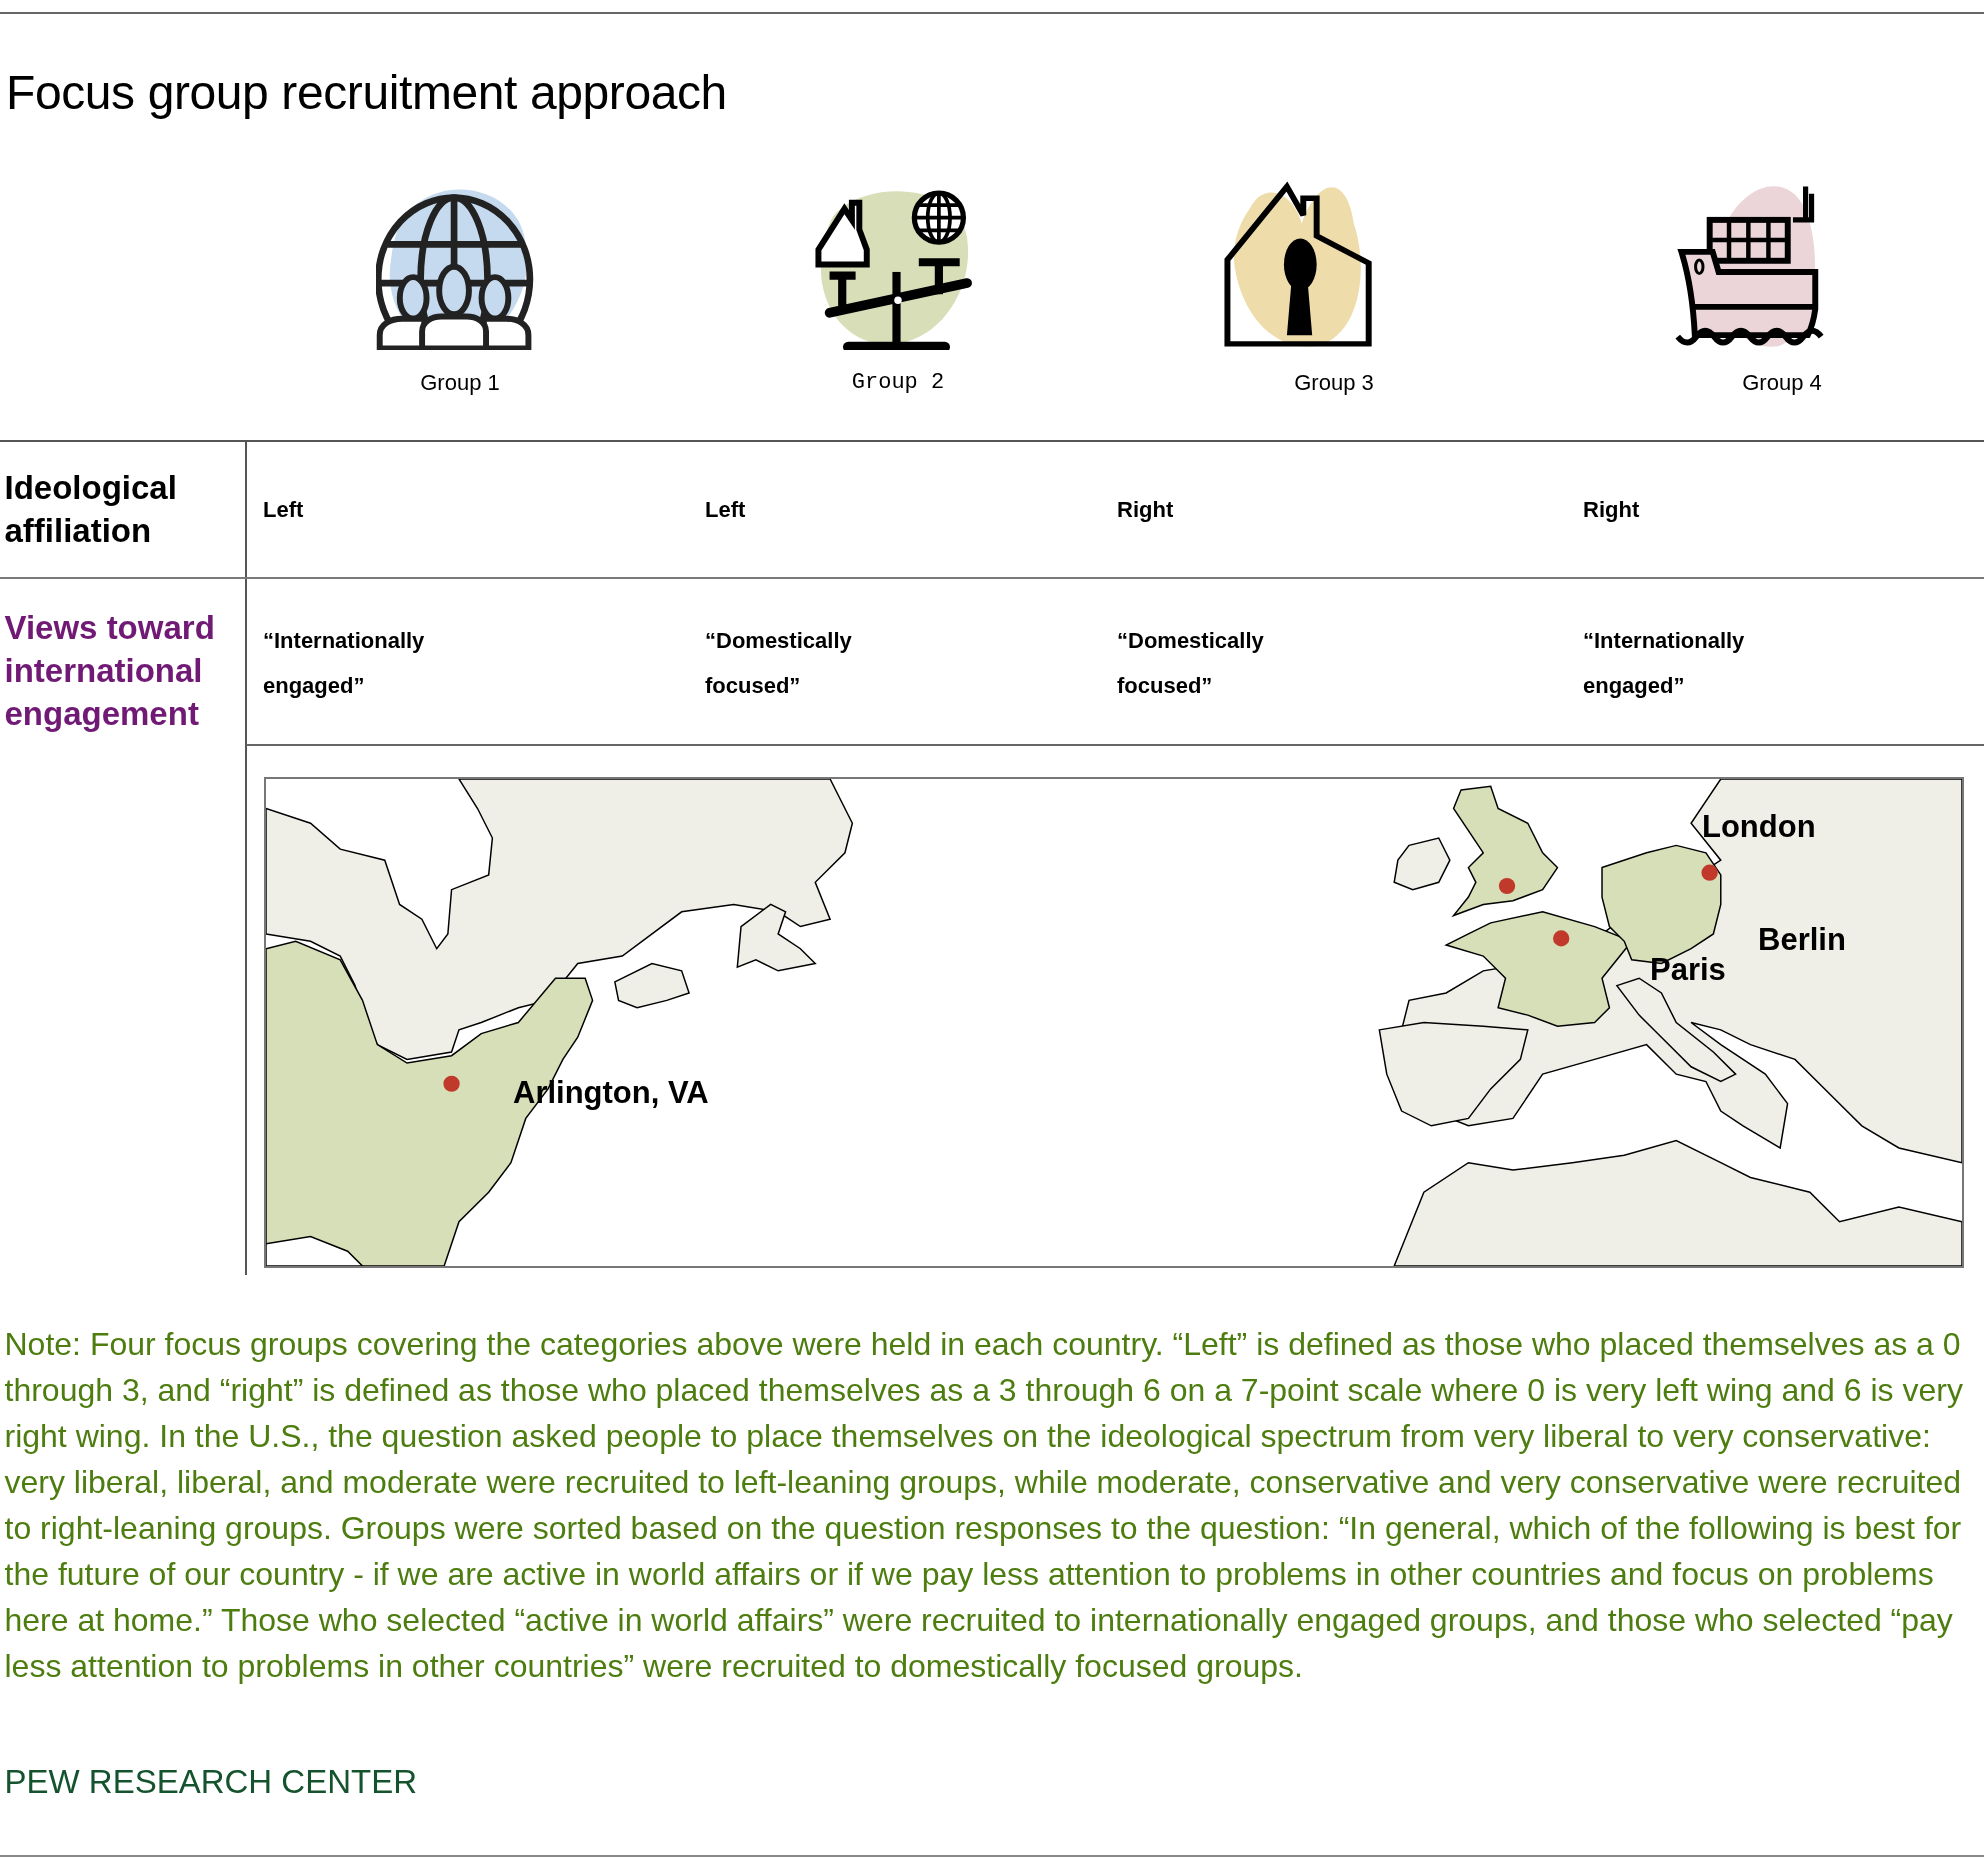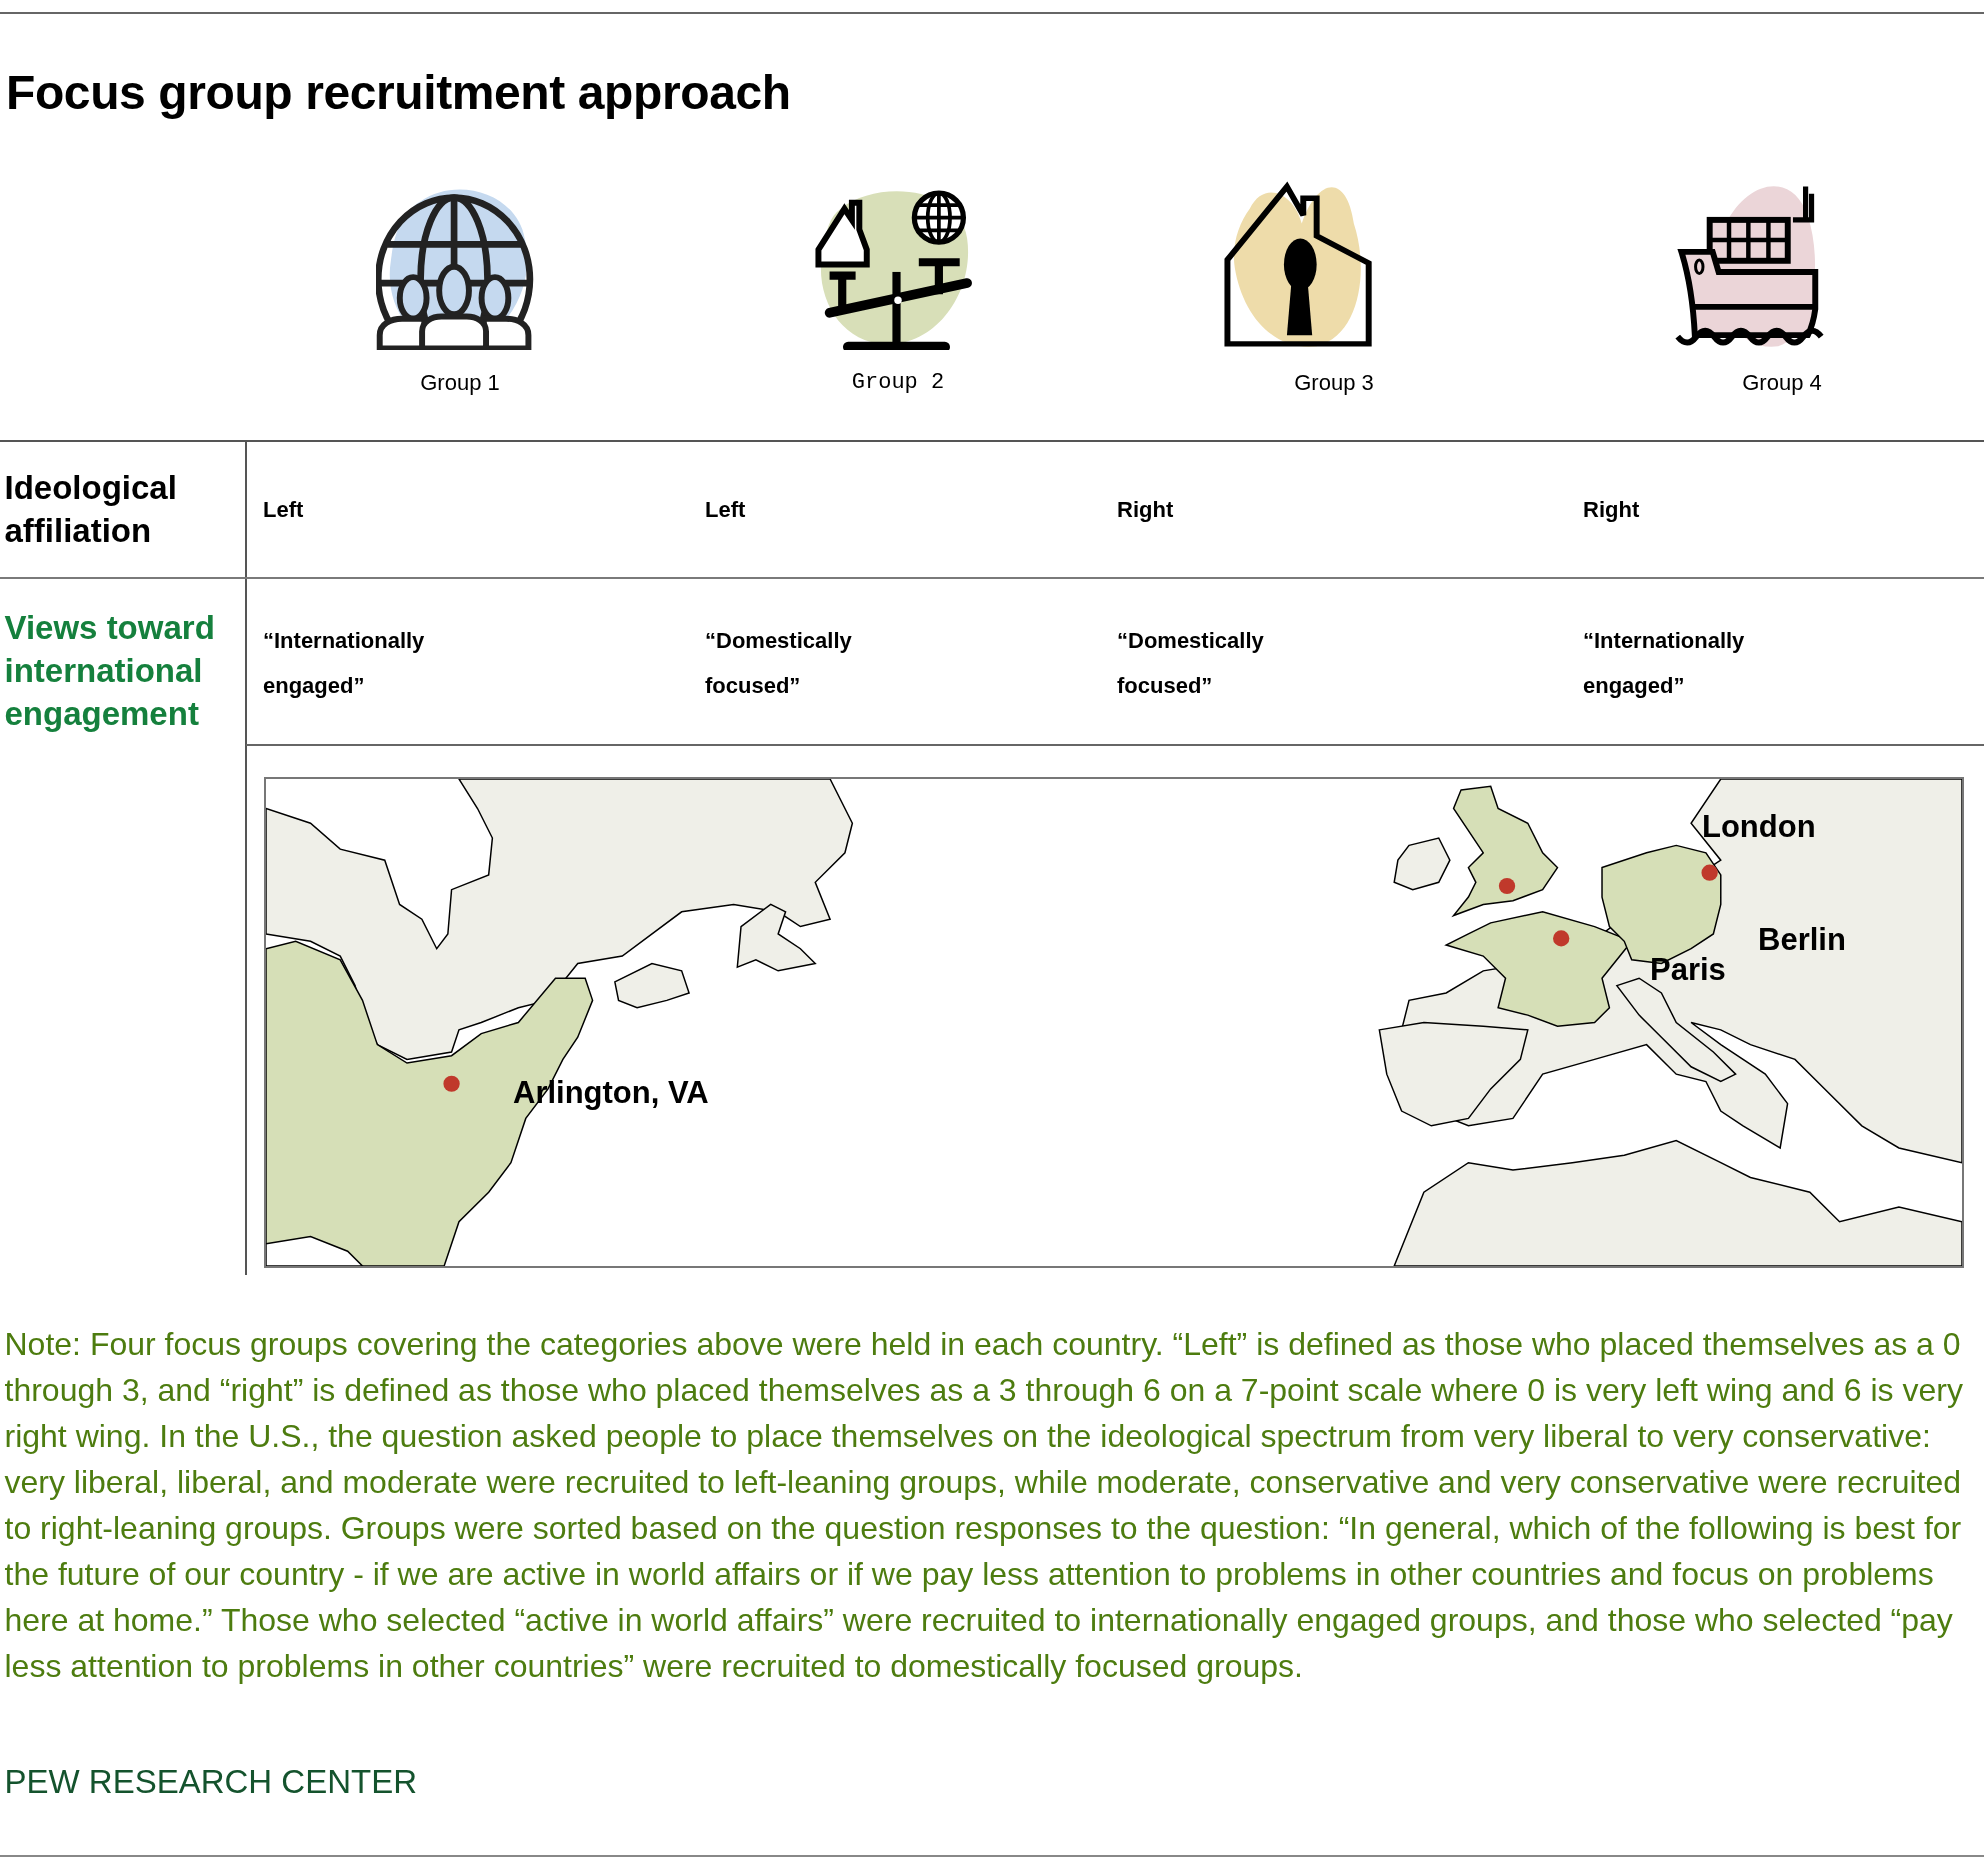--- a/index.html
+++ b/index.html
@@ -1,20 +1,20 @@
 <!DOCTYPE html>
 <html style="font-size:12px"><head>
 <meta charset="utf-8">
 <style>
   html, body { margin:0; padding:0; background:#fff; }
   body { width:1985px; height:1867px; position:relative; overflow:hidden;
          font-family:"Liberation Sans", "DejaVu Sans", sans-serif; color:#000; }
   .abs { position:absolute; }
   .rule { position:absolute; left:0; right:0; height:2.2px; background:#666; }
-  .title { left:6px; top:65px; font-size:48px; font-weight:bold; letter-spacing:-0.4px; }
+  .title { left:6px; top:65px; font-size:48px; font-weight:normal; letter-spacing:-0.4px; }
   .icon { position:absolute; width:171px; height:171px; top:179px; }
   .icon svg { width:100%; height:100%; display:block; }
   .glabel { position:absolute; top:370px; font-size:22px; text-align:center; width:298px; }
   .hline { position:absolute; height:2.2px; background:#7a7a7a; }
   .vline { position:absolute; width:1.5px; background:#555; }
   .rowlabel { position:absolute; left:4.5px; font-size:33px; font-weight:bold; line-height:43px; }
   .cell { position:absolute; font-size:22px; font-weight:bold; text-align:left; width:387px; line-height:45px; }
   .map { position:absolute; left:264px; top:777px; width:1700px; height:491px; border:2.2px solid #777; box-sizing:border-box; background:#fff; overflow:hidden; }
   .map svg { width:100%; height:100%; display:block; }
   .maplabel { position:absolute; font-size:31px; font-weight:bold; }
@@ -91,21 +91,21 @@
 
 <div class="rowlabel" style="top:466px;">
   <div>Ideological</div>
   <div>affiliation</div>
 </div>
 <div class="cell" style="left:263px; top:487px;">Left</div>
 <div class="cell" style="left:705px; top:487px;">Left</div>
 <div class="cell" style="left:1117px; top:487px;">Right</div>
 <div class="cell" style="left:1583px; top:487px;">Right</div>
 
-<div class="rowlabel" style="top:606px; color:#15803d;">
+<div class="rowlabel" style="top:606px; color:#701a75;">
   <div>Views toward</div>
   <div>international</div>
   <div>engagement</div>
 </div>
 <div class="cell" style="left:263px; top:618px;">
   <div>“Internationally</div>
   <div>engaged”</div>
 </div>
 <div class="cell" style="left:705px; top:618px;">
   <div>“Domestically</div>

